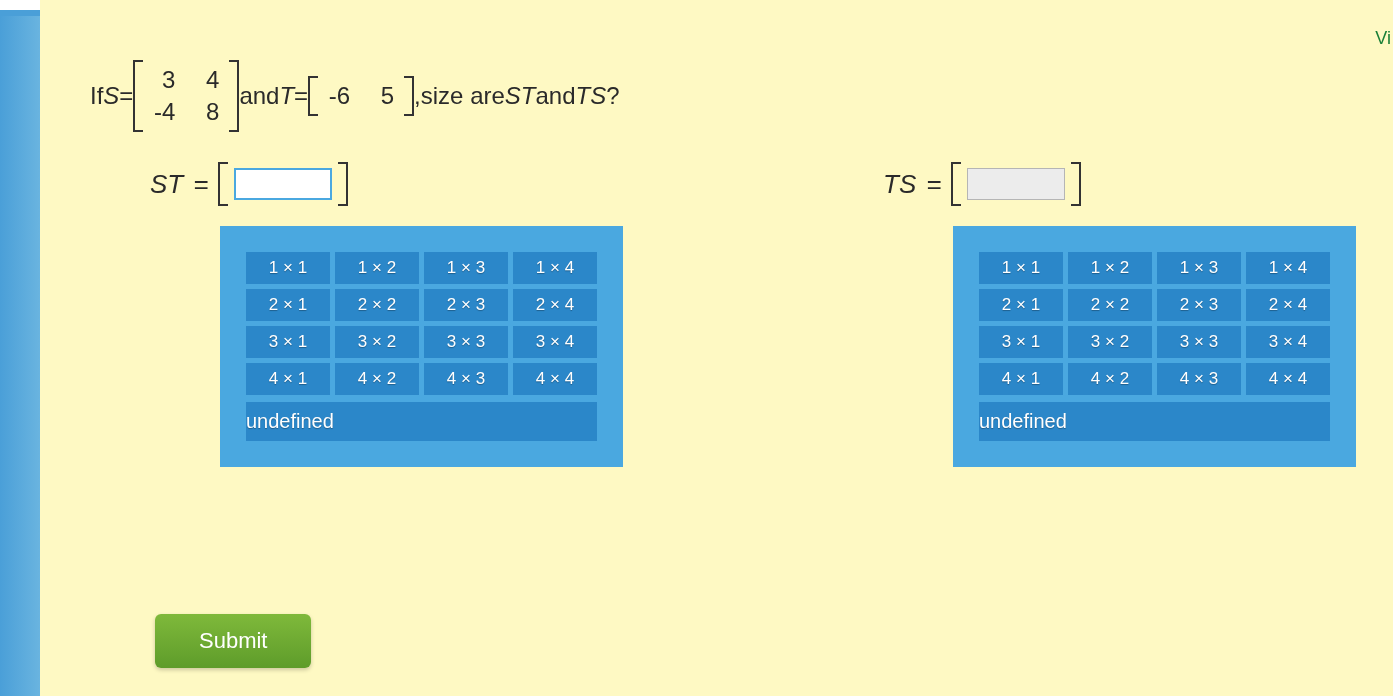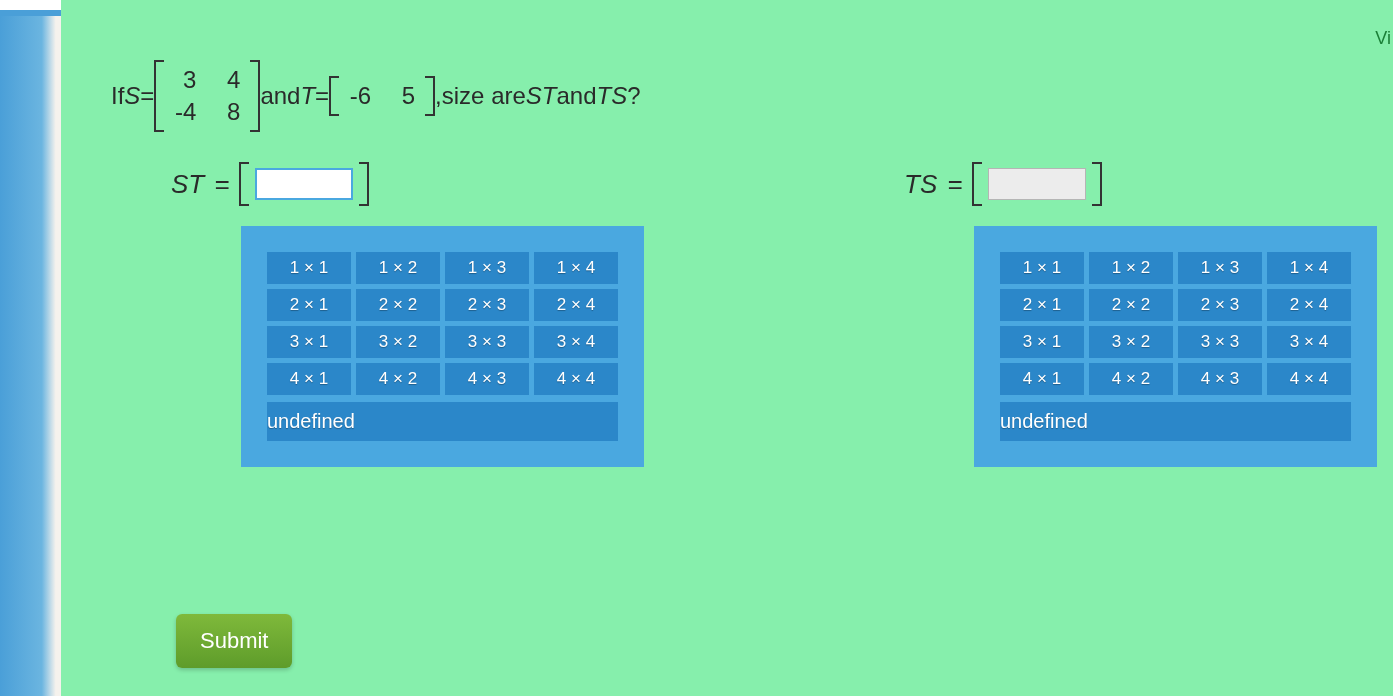--- a/index.html
+++ b/index.html
@@ -6,22 +6,22 @@
   body {
     width: 1393px;
     height: 696px;
     font-family: Verdana, Geneva, sans-serif;
     background: linear-gradient(to right, #4a9fd8 0%, #6bb5e0 3%, #f5f2ed 4%, #f5f2ed 100%);
     position: relative;
     overflow: hidden;
   }
   .content {
     padding: 60px 40px 20px 50px;
-    background: #86efac;
-    margin-left: 61px;
+    background: #fef9c3;
+    margin-left: 40px;
     height: 100%;
     position: relative;
   }
   .top-link {
     position: absolute;
     top: 28px;
     right: 2px;
     color: #1a7f37;
     font-size: 18px;
     font-weight: 500;
@@ -146,21 +146,21 @@
   .undef-row td { padding-top: 2px; }
   .submit-btn {
     position: absolute;
     bottom: 28px;
     left: 115px;
     background: linear-gradient(to bottom, #7fb93b, #5e9c2a);
     color: #fff;
     font-size: 22px;
     border: none;
     border-radius: 6px;
-    padding: 14px 24px;
+    padding: 14px 44px;
     cursor: pointer;
     font-family: inherit;
     box-shadow: 0 2px 4px rgba(0,0,0,0.2);
   }
   .white-bar {
     position: absolute;
     top: 0; left: 0; right: 0;
     height: 10px;
     background: #ffffff;
   }

